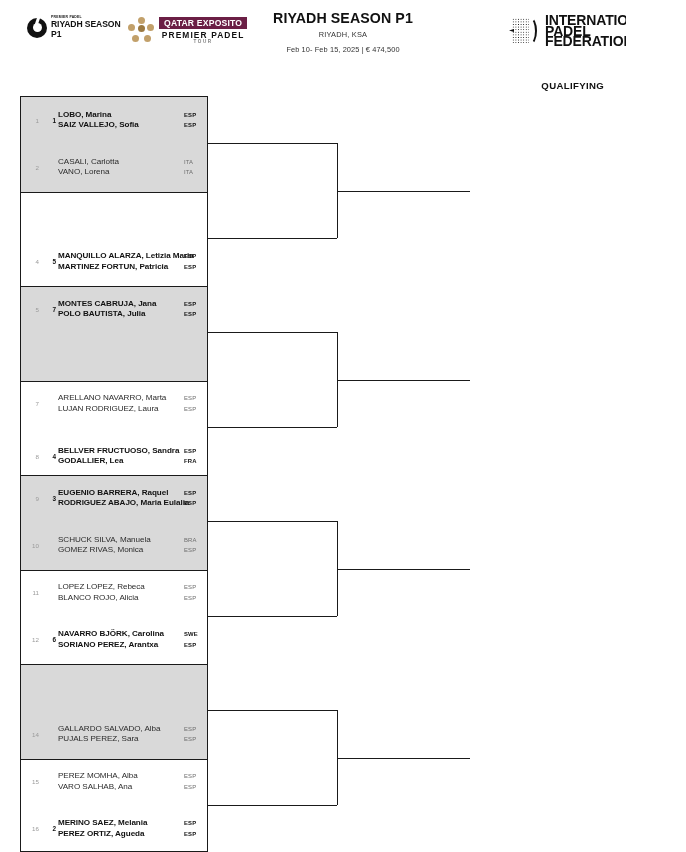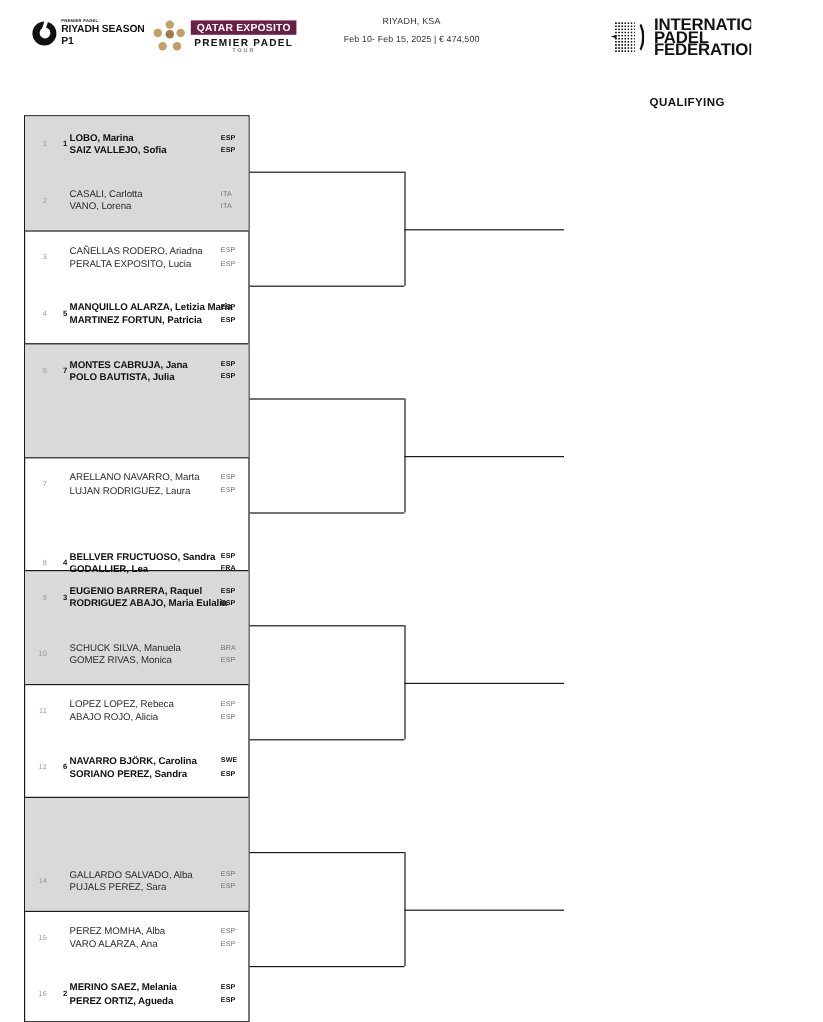--- a/index.html
+++ b/index.html
@@ -146,20 +146,21 @@
           <u></u>
       </div>
       <div class="qa-stack">
         <span class="qa-band">QATAR EXPOSITO</span>
         <span class="qa-pp">PREMIER PADEL</span>
         <span class="qa-tour">TOUR</span>
       </div>
     </div>
 
     <div class="title-block">
+      <div class="t-main">RIYADH SEASON P1</div>
       <div class="t-sub">RIYADH, KSA</div>
       <div class="t-meta">Feb 10- Feb 15, 2025  |  € 474,500</div>
     </div>
 
     <div class="logo-ipf">
       <div class="ipf-mark">
         <div class="ipf-handle"></div>
         <div class="ipf-dots"></div>
         <div class="ipf-arc2"></div>
       </div>
@@ -202,31 +203,20 @@
           <div class="ln">2</div>
           <div class="names">
             <span class="nm">CASALI, Carlotta</span>
             <span class="nm">VANO, Lorena</span>
           </div>
           <div class="cc">
             <span>ITA</span>
             <span>ITA</span>
           </div>
         </div>
-        <div class="slot" style="top: 94.5px;">
-          <div class="ln">3</div>
-          <div class="names">
-            <span class="nm">CAÑELLAS RODERO, Ariadna</span>
-            <span class="nm">PERALTA EXPOSITO, Lucia</span>
-          </div>
-          <div class="cc">
-            <span>ESP</span>
-            <span>ESP</span>
-          </div>
-        </div>
         <div class="slot seeded" style="top: 141.75px;">
           <div class="ln">4</div>
           <div class="seed">5</div>
           <div class="names">
             <span class="nm">MANQUILLO ALARZA, Letizia Maria</span>
             <span class="nm">MARTINEZ FORTUN, Patricia</span>
           </div>
           <div class="cc">
             <span>ESP</span>
             <span>ESP</span>
@@ -248,21 +238,21 @@
           <div class="ln">7</div>
           <div class="names">
             <span class="nm">ARELLANO NAVARRO, Marta</span>
             <span class="nm">LUJAN RODRIGUEZ, Laura</span>
           </div>
           <div class="cc">
             <span>ESP</span>
             <span>ESP</span>
           </div>
         </div>
-        <div class="slot seeded" style="top: 349px;">
+        <div class="slot seeded" style="top: 336px;">
           <div class="ln">8</div>
           <div class="seed">4</div>
           <div class="names">
             <span class="nm">BELLVER FRUCTUOSO, Sandra</span>
             <span class="nm">GODALLIER, Lea</span>
           </div>
           <div class="cc">
             <span>ESP</span>
             <span>FRA</span>
           </div>
@@ -287,33 +277,33 @@
           </div>
           <div class="cc">
             <span>BRA</span>
             <span>ESP</span>
           </div>
         </div>
         <div class="slot" style="top: 472.5px;">
           <div class="ln">11</div>
           <div class="names">
             <span class="nm">LOPEZ LOPEZ, Rebeca</span>
-            <span class="nm">ABAJO ROJO, Alicia</span>
+            <span class="nm">BLANCO ROJO, Alicia</span>
           </div>
           <div class="cc">
             <span>ESP</span>
             <span>ESP</span>
           </div>
         </div>
         <div class="slot seeded" style="top: 519.75px;">
           <div class="ln">12</div>
           <div class="seed">6</div>
           <div class="names">
             <span class="nm">NAVARRO BJÖRK, Carolina</span>
-            <span class="nm">SORIANO PEREZ, Sandra</span>
+            <span class="nm">SORIANO PEREZ, Arantxa</span>
           </div>
           <div class="cc">
             <span>SWE</span>
             <span>ESP</span>
           </div>
         </div>
         <div class="slot" style="top: 614.25px;">
           <div class="ln">14</div>
           <div class="names">
             <span class="nm">GALLARDO SALVADO, Alba</span>
@@ -321,21 +311,21 @@
           </div>
           <div class="cc">
             <span>ESP</span>
             <span>ESP</span>
           </div>
         </div>
         <div class="slot" style="top: 661.5px;">
           <div class="ln">15</div>
           <div class="names">
             <span class="nm">PEREZ MOMHA, Alba</span>
-            <span class="nm">VARO ALARZA, Ana</span>
+            <span class="nm">VARO SALHAB, Ana</span>
           </div>
           <div class="cc">
             <span>ESP</span>
             <span>ESP</span>
           </div>
         </div>
         <div class="slot seeded" style="top: 708.75px;">
           <div class="ln">16</div>
           <div class="seed">2</div>
           <div class="names">

